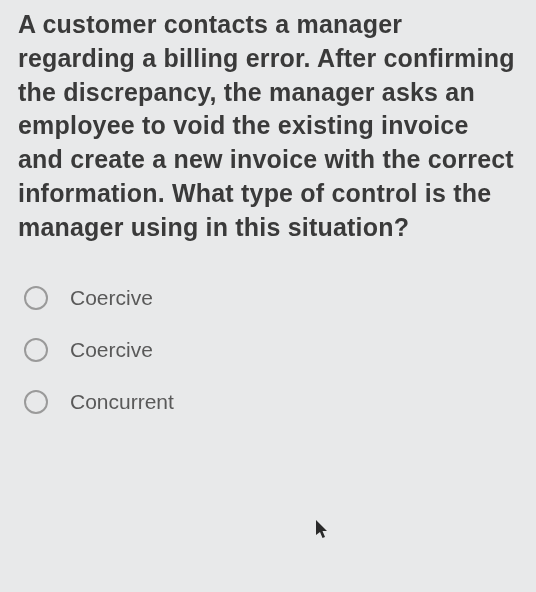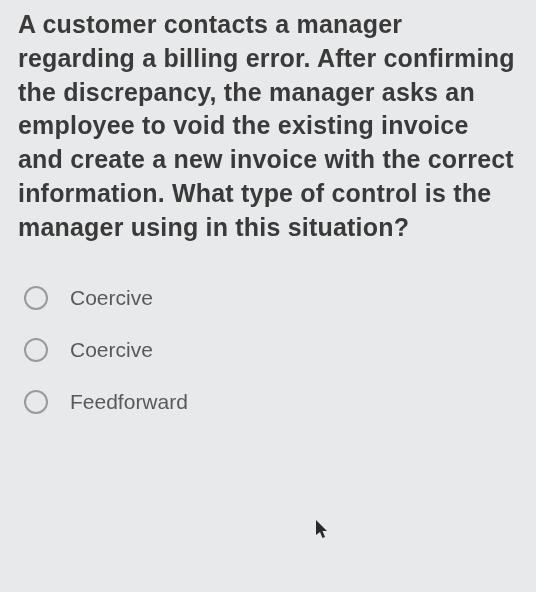--- a/index.html
+++ b/index.html
@@ -63,19 +63,19 @@
   <div class="option">
     <div class="radio"></div>
     <div class="option-label">Coercive</div>
   </div>
   <div class="option">
     <div class="radio"></div>
     <div class="option-label">Coercive</div>
   </div>
   <div class="option">
     <div class="radio"></div>
-    <div class="option-label">Feedforward</div>
+    <div class="option-label">Concurrent</div>
   </div>
 </div>
 
 <svg class="cursor" width="14" height="20" viewBox="0 0 14 20">
   <path d="M0 0 L0 15 L4 12 L6.5 18 L9 17 L6.5 11 L11 11 Z" fill="#2a2a2a"></path>
 </svg>
 
 </body></html>

